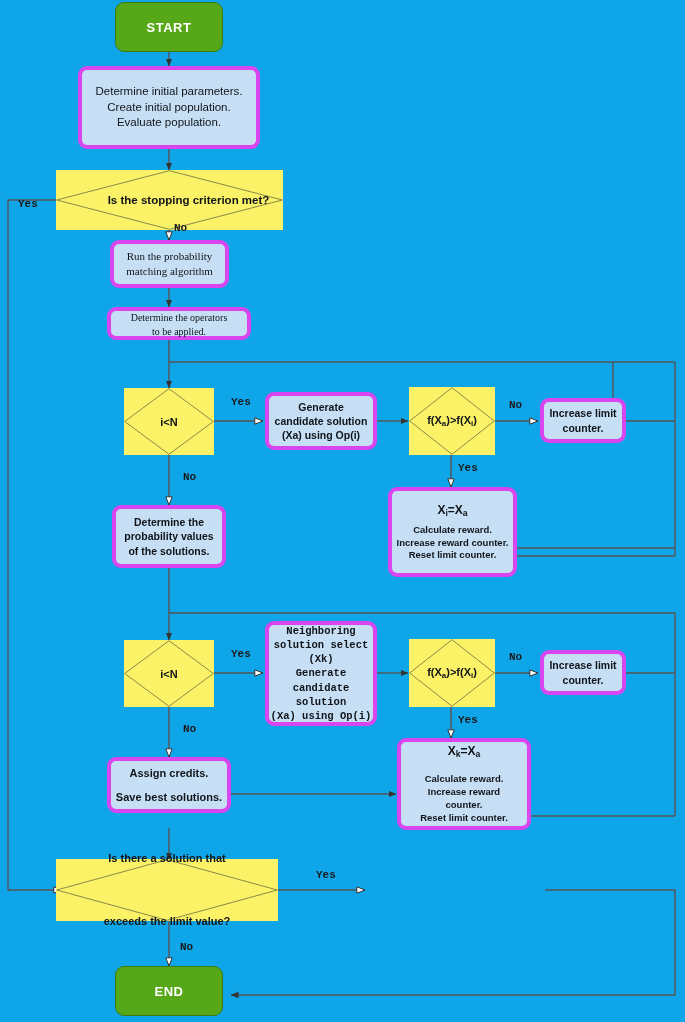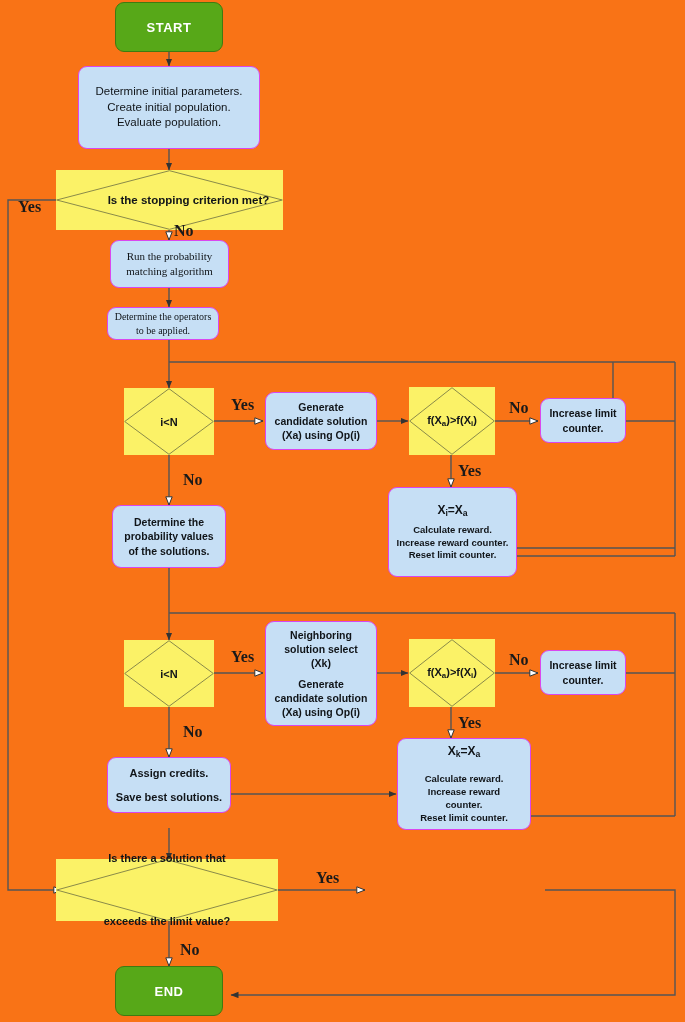--- a/index.html
+++ b/index.html
@@ -1,36 +1,36 @@
 <!DOCTYPE html>
 <html><head>
 <meta charset="utf-8">
 <style>
   html,body{margin:0;padding:0;background:#ffffff;}
   body{font-family:"Liberation Sans",sans-serif;}
-  #canvas{position:relative;width:685px;height:1022px;overflow:hidden;background:#f97316;}
+  #canvas{position:relative;width:685px;height:1022px;overflow:hidden;background:#0ea5e9;}
   #edges{position:absolute;left:0;top:0;width:685px;height:1022px;}
   .node{position:absolute;box-sizing:border-box;display:flex;flex-direction:column;
         align-items:center;justify-content:center;text-align:center;}
-  .proc{background:#c6dff5;border:1px solid #d946ef;border-radius:9px;color:#101418;}
+  .proc{background:#c6dff5;border:4px solid #d946ef;border-radius:9px;color:#101418;}
   .term{background:#57a818;border:1px solid #3f7a11;border-radius:9px;color:#ffffff;
         font-weight:bold;letter-spacing:.5px;}
   .pink{background:#fbc8c8;border:1px solid #8c6a6a;border-radius:9px;color:#141414;
         font-family:"Liberation Serif",serif;font-weight:bold;}
   .serif{font-family:"Liberation Serif",serif;}
   .sans{font-family:"Liberation Sans",sans-serif;}
   .bold{font-weight:bold;}
   .dia{position:absolute;}
   .dia .shape{position:absolute;inset:0;background:#fbf267;}
   .dia .lbl{position:absolute;inset:0;display:flex;flex-direction:column;
             align-items:center;justify-content:center;text-align:center;
             font-weight:bold;color:#101418;}
   .line{line-height:1.35;}
-  .elab{position:absolute;font-weight:bold;font-size:16px;color:#1a1a1a;
-        font-family:Liberation Serif, serif;white-space:nowrap;}
+  .elab{position:absolute;font-weight:bold;font-size:11px;color:#1a1a1a;
+        font-family:Liberation Mono, monospace;white-space:nowrap;}
   sub{font-size:.72em;vertical-align:-0.25em;}
   .sp{height:6px;}
 </style>
 </head>
 <body>
 
 <div id="canvas">
 
   <svg id="edges" viewBox="0 0 685 1022" xmlns="http://www.w3.org/2000/svg">
     <defs>
@@ -121,21 +121,21 @@
     <div class="lbl sans" style="font-size:11.5px;padding-left:38px;">
       <span>Is the stopping criterion met?</span>
     </div>
   </div>
 
   <div class="node proc serif" style="left:110px;top:240px;width:119px;height:48px;font-size:11px;">
     <span class="line">Run the probability</span>
     <span class="line">matching algorithm</span>
   </div>
 
-  <div class="node proc serif" style="left:107px;top:307px;width:112px;height:33px;font-size:10px;">
+  <div class="node proc serif" style="left:107px;top:307px;width:144px;height:33px;font-size:10px;justify-content:space-between;">
     <span class="line">Determine the operators</span>
     <span class="line">to be applied.</span>
   </div>
 
   <div class="dia" style="left:124px;top:388px;width:90px;height:67px;">
     <svg class="shape" viewBox="0 0 90 67" preserveAspectRatio="none">
       <polygon points="45,0.7 89.3,33.5 45,66.3 0.7,33.5" fill="#fbf267" stroke="#8a8a4a" stroke-width="1"></polygon>
     </svg>
     <div class="lbl sans" style="font-size:11px;">
       <span>i&lt;N</span>
@@ -177,21 +177,21 @@
 
   <div class="dia" style="left:124px;top:640px;width:90px;height:67px;">
     <svg class="shape" viewBox="0 0 90 67" preserveAspectRatio="none">
       <polygon points="45,0.7 89.3,33.5 45,66.3 0.7,33.5" fill="#fbf267" stroke="#8a8a4a" stroke-width="1"></polygon>
     </svg>
     <div class="lbl sans" style="font-size:11px;">
       <span>i&lt;N</span>
     </div>
   </div>
 
-  <div class="node proc sans bold" style="left:265px;top:621px;width:112px;height:105px;font-size:10.5px;">
+  <div class="node proc sans bold" style="left:265px;top:621px;width:112px;height:105px;font-size:10.5px;font-family:Liberation Mono, monospace;">
     <span class="line">Neighboring</span>
     <span class="line">solution select</span>
     <span class="line">(Xk)</span>
     <span class="sp"></span>
     <span class="line">Generate</span>
     <span class="line">candidate solution</span>
     <span class="line">(Xa) using Op(i)</span>
   </div>
 
   <div class="dia" style="left:409px;top:639px;width:86px;height:68px;">

